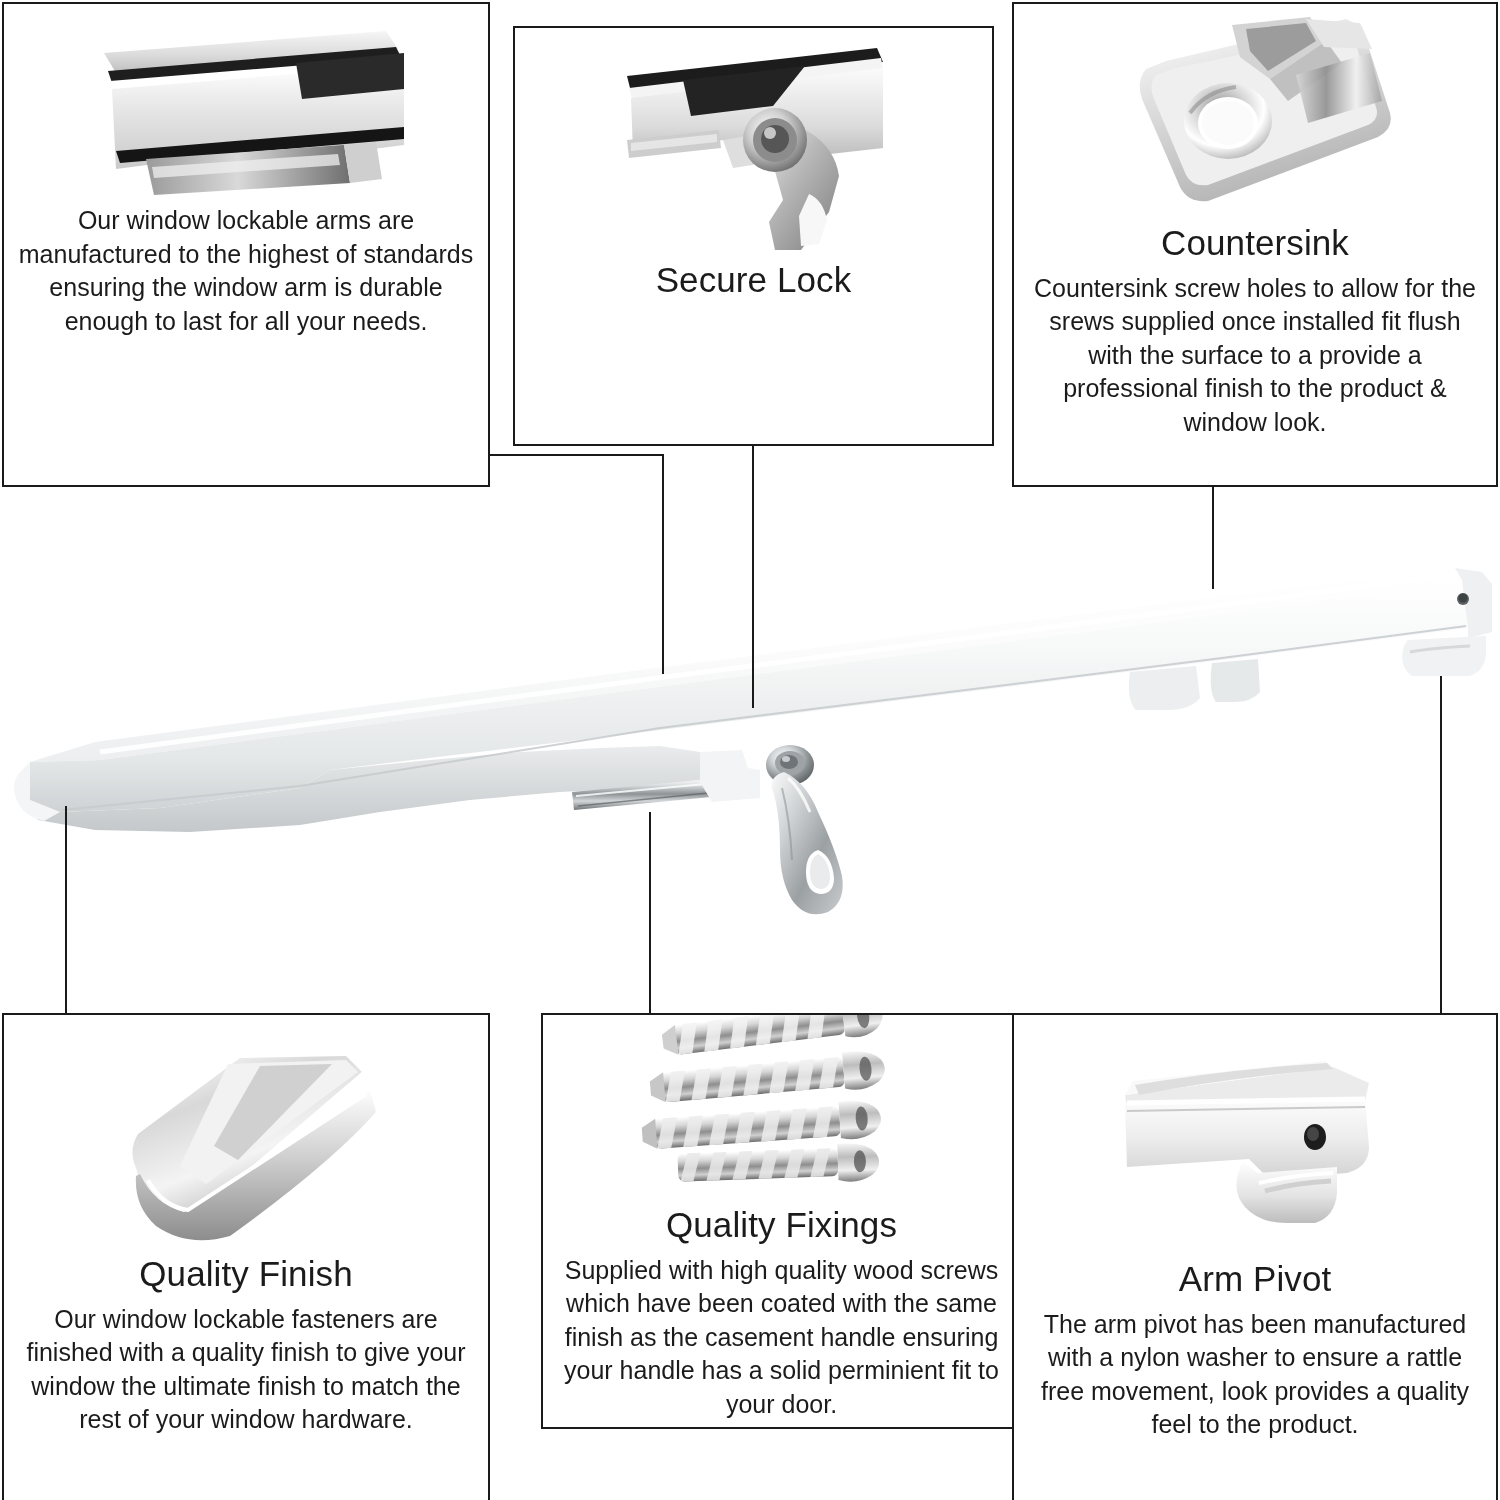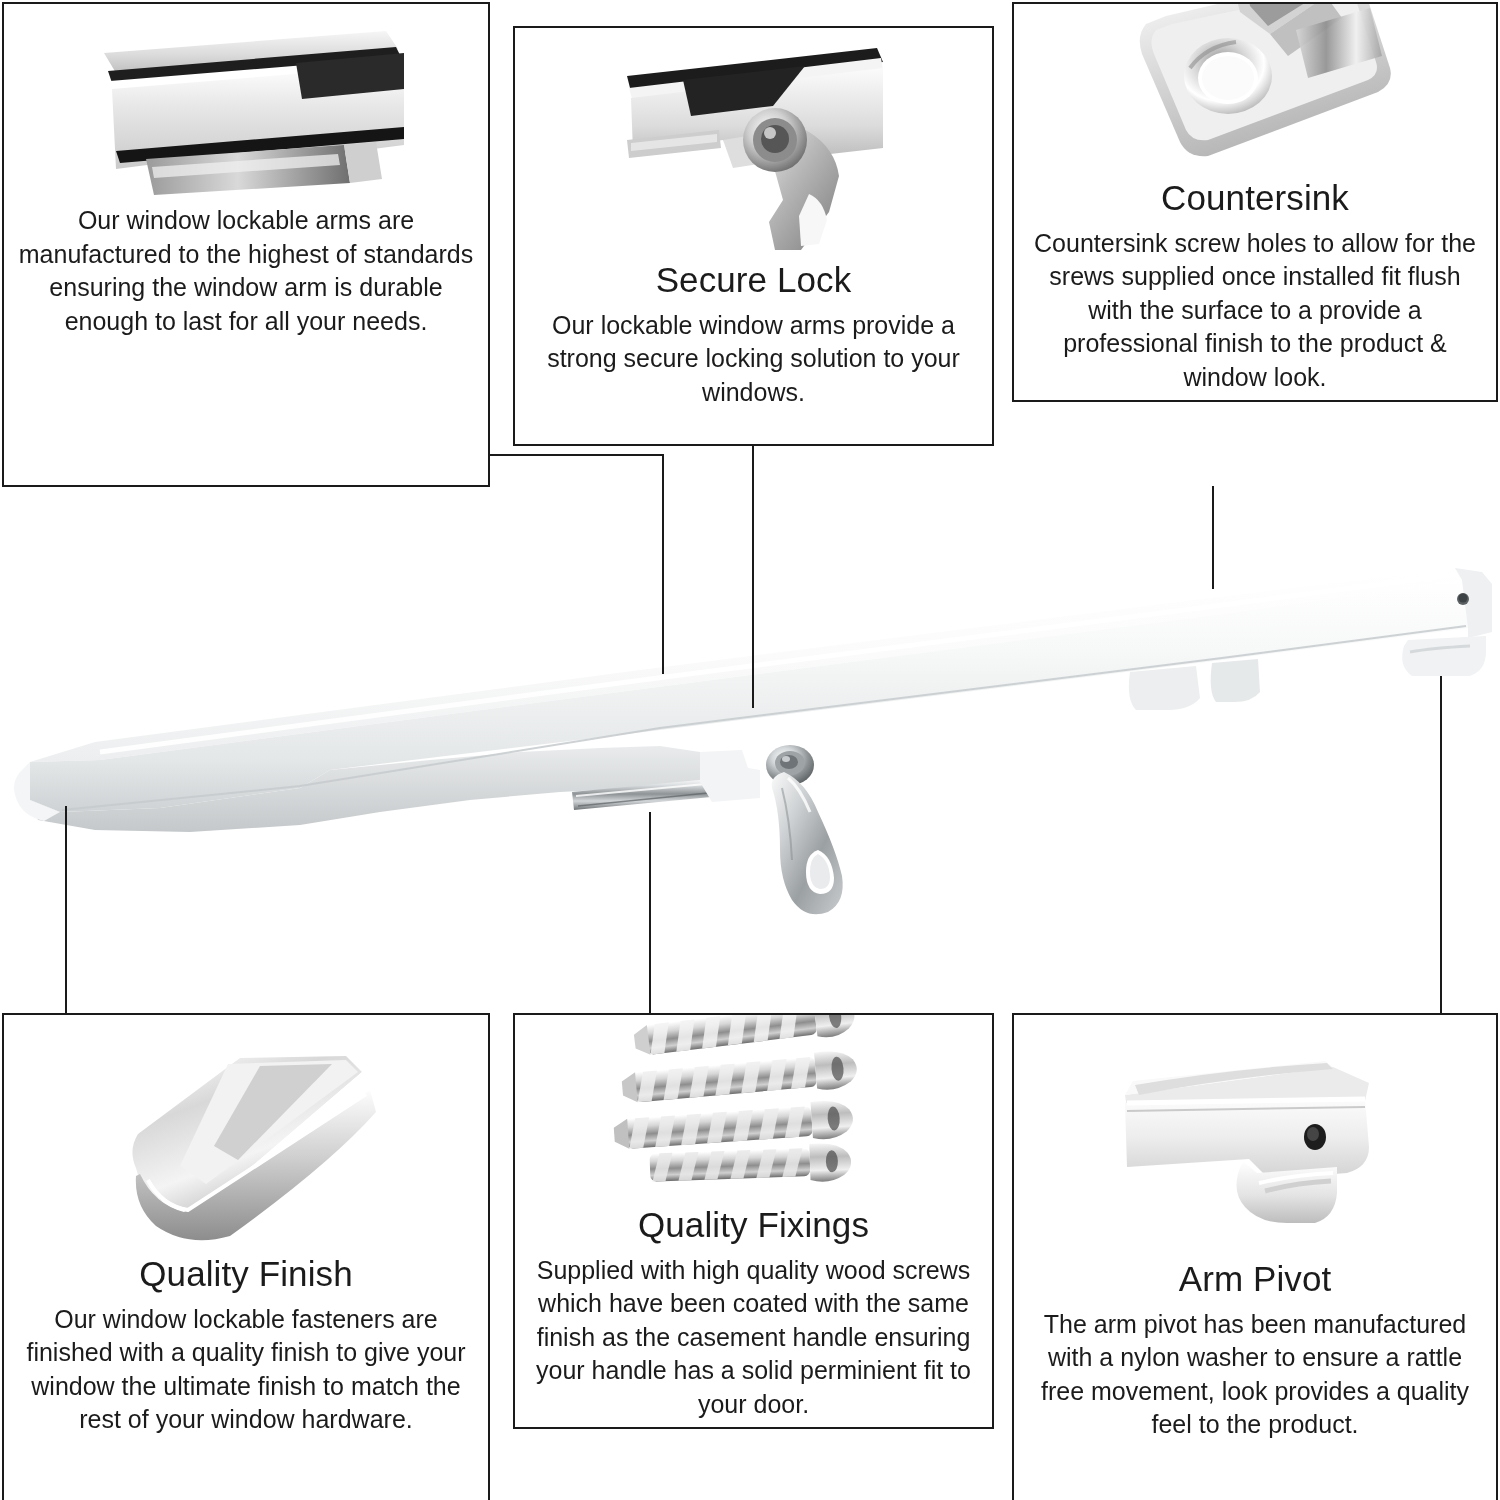--- a/index.html
+++ b/index.html
@@ -52,24 +52,24 @@
     color: #1b1b1b;
     text-align: center;
     line-height: 1.34;
     padding: 0 10px 6px 10px;
     font-weight: 400;
   }
 
   
   #panel-durable   { left: 2px;    top: 2px;    width: 488px;  height: 485px; }
   #panel-lock      { left: 513px;  top: 2px;    width: 481px;  height: 420px; margin-top: 24px; }
-  #panel-counter   { left: 1012px; top: 2px;    width: 486px;  height: 400px; }
+  #panel-counter   { left: 1012px; top: 2px;    width: 486px;  height: 485px; }
   
   #panel-finish    { left: 2px;    top: 1013px; width: 488px;  height: 592px; }
-  #panel-fixings   { left: 513px;  top: 1013px; width: 481px;  height: 416px; }
+  #panel-fixings   { left: 541px;  top: 1013px; width: 481px;  height: 416px; }
   #panel-pivot     { left: 1012px; top: 1013px; width: 486px;  height: 610px; }
 
   #panel-durable  .panel-photo { height: 200px; }
   #panel-lock     .panel-photo { height: 228px; }
   #panel-counter  .panel-photo { height: 215px; }
   #panel-finish   .panel-photo { height: 235px; }
   #panel-fixings  .panel-photo { height: 245px; }
   #panel-pivot    .panel-photo { height: 240px; }
 
   
@@ -262,21 +262,20 @@
                  L 152,206 L 146,178 L 160,156 L 150,120 Z" fill="url(#s1c)"></path>
         <path d="M 186,150 Q 200,156 204,176 L 196,200 L 178,202 L 176,172 Z" fill="#f7f7f7"></path>
 
         <circle cx="152" cy="96" r="32" fill="url(#s1b)"></circle>
         <circle cx="152" cy="96" r="22" fill="#8c8c8c"></circle>
         <circle cx="152" cy="95" r="14" fill="#565656"></circle>
         <circle cx="147" cy="89" r="6" fill="#e2e2e2" opacity="0.8"></circle>
       </svg>
     </div>
     <div class="panel-title">Secure Lock</div>
-    <div class="panel-body">Our lockable window arms provide a strong secure locking solution to your windows.</div>
   </div>
 
   <div class="panel" id="panel-counter">
     <div class="panel-photo">
       <svg class="art" width="290" height="202" viewBox="0 0 290 202">
         <defs>
           <linearGradient id="c1a" x1="0" y1="0" x2="0.4" y2="1">
             <stop offset="0%" stop-color="#ffffff"></stop>
               <stop offset="40%" stop-color="#e0e0e0"></stop>
             <stop offset="100%" stop-color="#b4b4b4"></stop>

